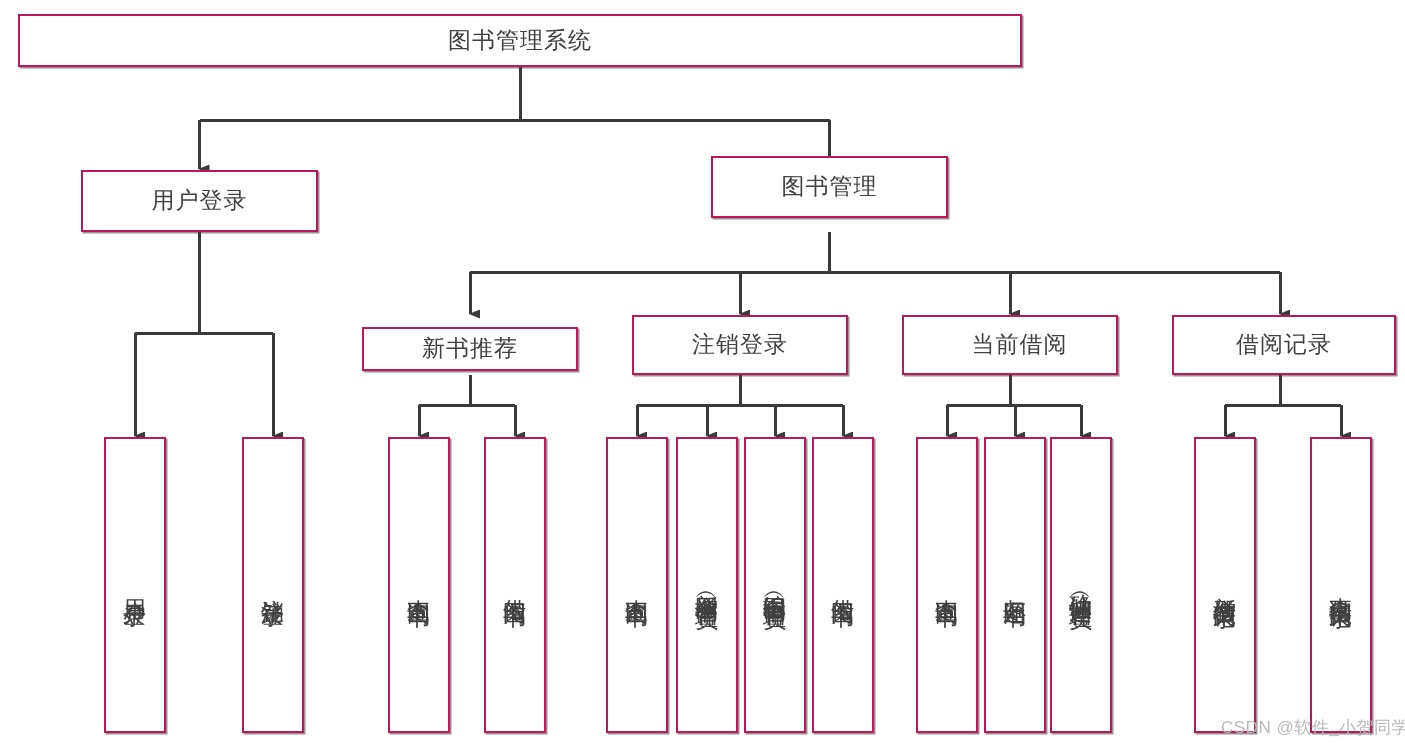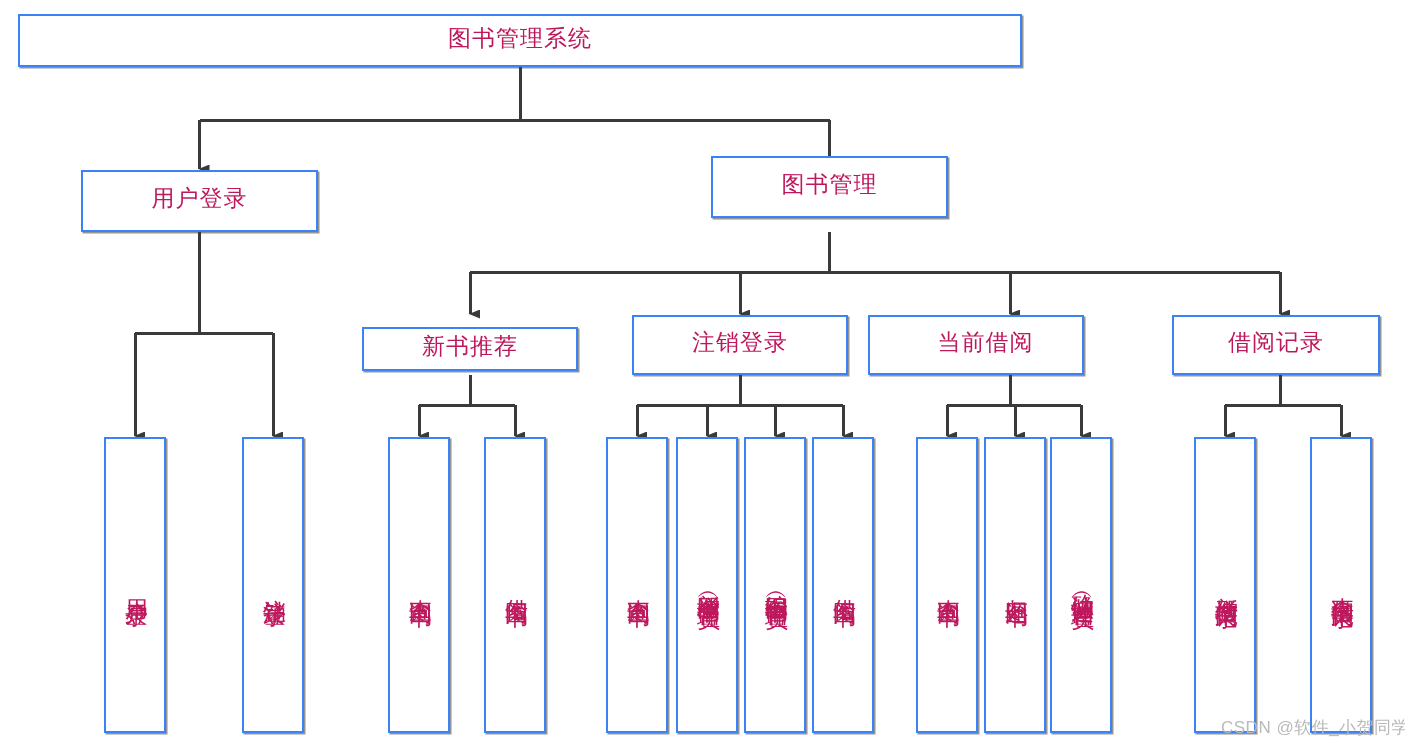--- a/index.html
+++ b/index.html
@@ -21,28 +21,27 @@
     position: absolute;
     left: 0;
     top: 0;
     width: 1405px;
     height: 747px;
     pointer-events: none;
   }
   .node {
     position: absolute;
     box-sizing: border-box;
-    border: 2px solid #3b82f6;
+    border: 2px solid #be185d;
     background: #ffffff;
-    color: #be185d;
+    color: #404040;
     display: flex;
     align-items: center;
     justify-content: center;
     box-shadow: 1.5px 1.5px 0 rgba(60,60,60,0.55);
-    font-family: Liberation Mono, monospace;
   }
   .node.horiz {
     font-size: 23px;
     letter-spacing: 1px;
     line-height: 1.2;
     white-space: nowrap;
   }
   .node.vert {
     padding: 6px 0;
     align-items: center;
@@ -124,24 +123,24 @@
       </div>
       <div class="node horiz" style="left: 711px; top: 156px; width: 237px; height: 62px;">
         <span>图书管理</span>
       </div>
       <div class="node horiz" style="left: 362px; top: 327px; width: 216px; height: 44px;">
         <span>新书推荐</span>
       </div>
       <div class="node horiz" style="left: 632px; top: 315px; width: 216px; height: 60px;">
         <span>注销登录</span>
       </div>
-      <div class="node horiz" style="left: 868px; top: 315px; width: 216px; height: 60px; padding-left: 19px;">
+      <div class="node horiz" style="left: 902px; top: 315px; width: 216px; height: 60px; padding-left: 19px;">
         <span>当前借阅</span>
       </div>
-      <div class="node horiz" style="left: 1172px; top: 315px; width: 208px; height: 60px;">
+      <div class="node horiz" style="left: 1172px; top: 315px; width: 224px; height: 60px;">
         <span>借阅记录</span>
       </div>
       <div class="node vert" style="left: 104px; top: 437px; width: 62px; height: 296px;">
         <span class="vtext">用户登录</span>
       </div>
       <div class="node vert" style="left: 242px; top: 437px; width: 62px; height: 296px;">
         <span class="vtext">注销登录</span>
       </div>
       <div class="node vert" style="left: 388px; top: 437px; width: 62px; height: 296px;">
         <span class="vtext">查询图书</span>

